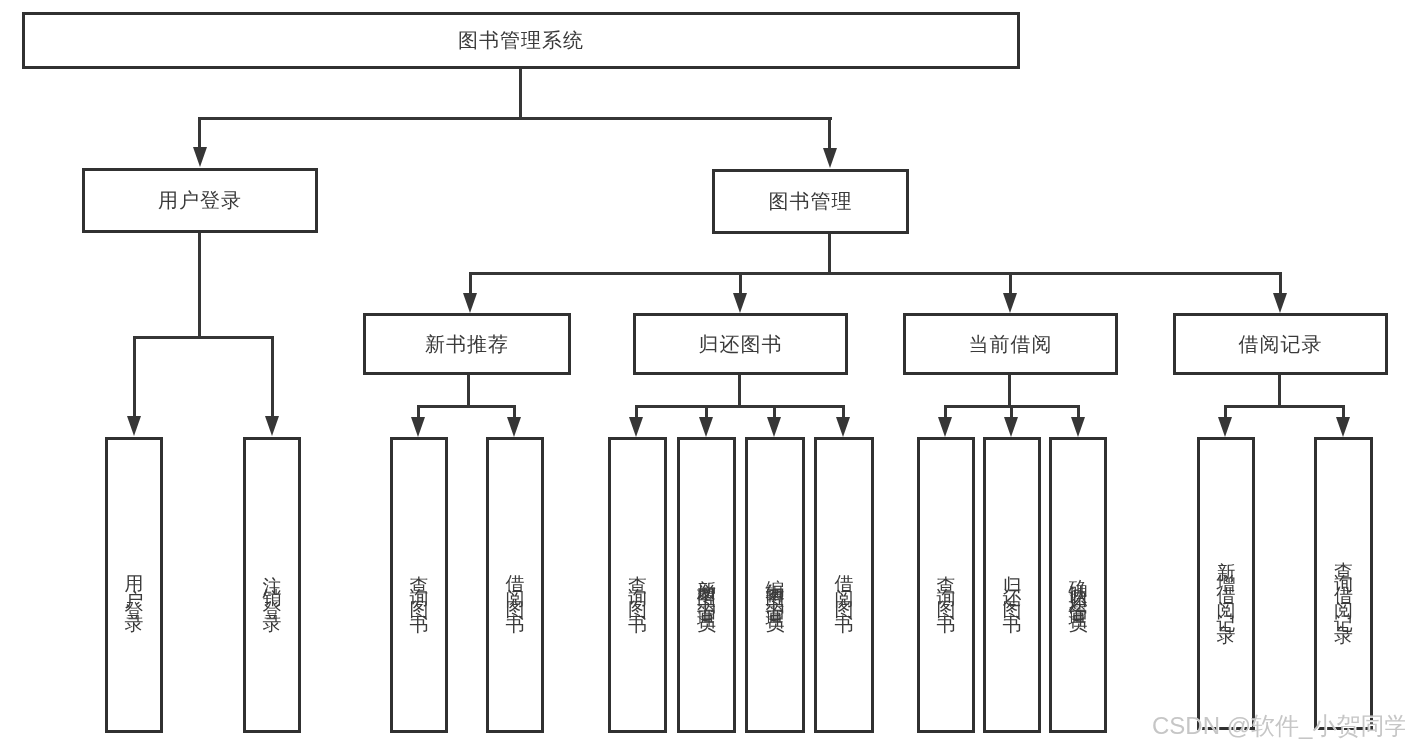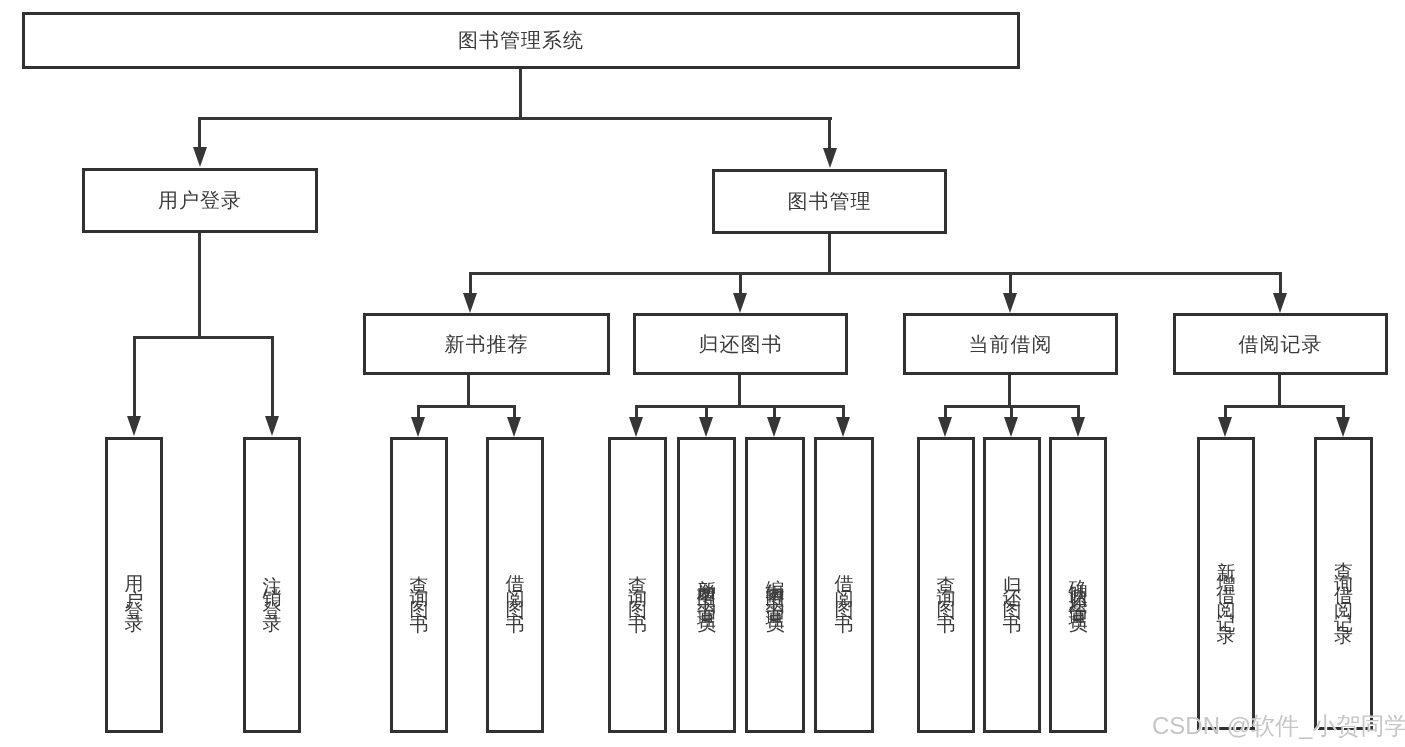--- a/index.html
+++ b/index.html
@@ -67,41 +67,41 @@
   <div class="node" style="left:22px; top:12px; width:998px; height:57px;">图书管理系统</div>
 
   <div class="line" style="left:519px; top:69px; width:3px; height:50px;"></div>
   <div class="line" style="left:198px; top:117px; width:634px; height:3px;"></div>
   <div class="line" style="left:198px; top:118px; width:3px; height:34px;"></div>
   <div class="arrow" style="left:193px; top:147px;"></div>
   <div class="line" style="left:828px; top:118px; width:3px; height:34px;"></div>
   <div class="arrow" style="left:823px; top:148px;"></div>
 
   <div class="node" style="left:82px; top:168px; width:236px; height:65px;">用户登录</div>
-  <div class="node" style="left:712px; top:169px; width:235px; height:65px;font-family:Liberation Serif, serif;">图书管理</div>
+  <div class="node" style="left:712px; top:169px; width:197px; height:65px;font-family:Liberation Serif, serif;">图书管理</div>
 
   <div class="line" style="left:198px; top:233px; width:3px; height:105px;"></div>
   <div class="line" style="left:133px; top:336px; width:141px; height:3px;"></div>
   <div class="line" style="left:133px; top:336px; width:3px; height:84px;"></div>
   <div class="arrow" style="left:127px; top:416px;"></div>
   <div class="line" style="left:271px; top:336px; width:3px; height:84px;"></div>
   <div class="arrow" style="left:265px; top:416px;"></div>
 
   <div class="line" style="left:828px; top:234px; width:3px; height:40px;"></div>
   <div class="line" style="left:469px; top:272px; width:812px; height:3px;"></div>
   <div class="line" style="left:469px; top:272px; width:3px; height:24px;"></div>
   <div class="arrow" style="left:463px; top:293px;"></div>
   <div class="line" style="left:739px; top:272px; width:3px; height:24px;"></div>
   <div class="arrow" style="left:733px; top:293px;"></div>
   <div class="line" style="left:1009px; top:272px; width:3px; height:24px;"></div>
   <div class="arrow" style="left:1003px; top:293px;"></div>
   <div class="line" style="left:1279px; top:272px; width:3px; height:24px;"></div>
   <div class="arrow" style="left:1273px; top:293px;"></div>
 
-  <div class="node" style="left:363px; top:313px; width:247px; height:62px;">新书推荐</div>
+  <div class="node" style="left:363px; top:313px; width:208px; height:62px;">新书推荐</div>
   <div class="node" style="left:633px; top:313px; width:215px; height:62px;">归还图书</div>
   <div class="node" style="left:903px; top:313px; width:215px; height:62px;">当前借阅</div>
   <div class="node" style="left:1173px; top:313px; width:215px; height:62px;">借阅记录</div>
 
   <div class="line" style="left:467px; top:375px; width:3px; height:32px;"></div>
   <div class="line" style="left:417px; top:405px; width:99px; height:3px;"></div>
   <div class="line" style="left:417px; top:405px; width:3px; height:16px;"></div>
   <div class="arrow" style="left:411px; top:417px;"></div>
   <div class="line" style="left:513px; top:405px; width:3px; height:16px;"></div>
   <div class="arrow" style="left:507px; top:417px;"></div>

